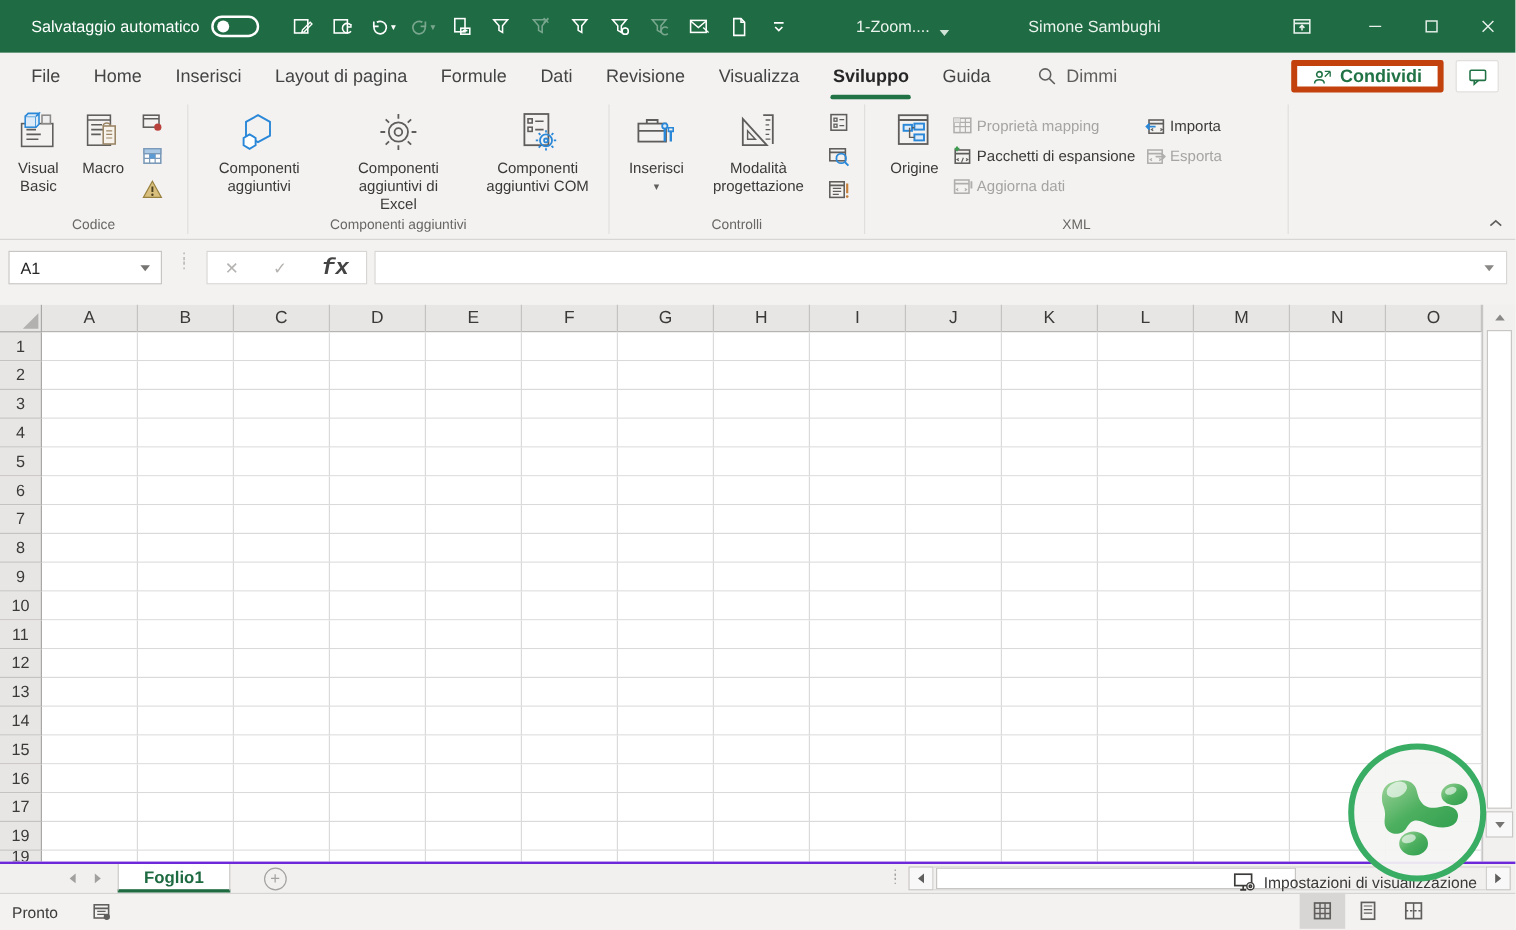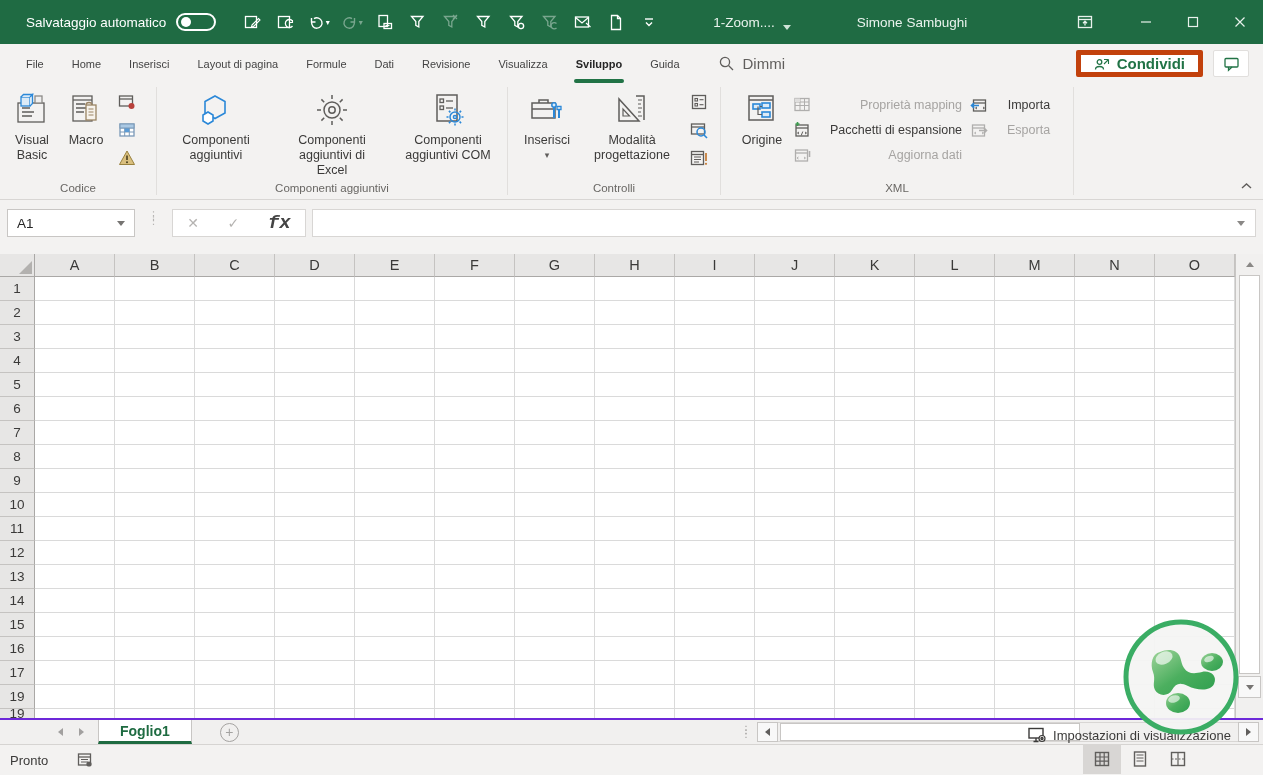--- a/index.html
+++ b/index.html
@@ -18,21 +18,21 @@
   .qat-btn .dd { font-size:8px; margin-left:1px; }
   .doc-title { margin-left:48px; font-size:13.5px; display:flex; align-items:flex-end; gap:8px; white-space:nowrap; color:#eaf3ee; }
   .user-name { margin-left:66px; font-size:13.5px; white-space:nowrap; color:#eaf3ee; }
   .win-controls { margin-left:auto; display:flex; height:44px; }
   .win-btn { width:47px; height:44px; display:flex; align-items:center; justify-content:center; color:#e8f1ec; font-size:14px; }
   .win-btn.spacer { width:14px; }
 
   
   .tabrow { height:39px; background:#f3f2f1; display:flex; align-items:center; }
   .tabs { display:flex; margin-left:12px; height:100%; align-items:stretch; }
-  .rtab { padding:0 14px; display:flex; align-items:center; font-size:11px; color:#444; position:relative; white-space:nowrap; }
+  .rtab { padding:0 14px; display:flex; align-items:center; font-size:15px; color:#444; position:relative; white-space:nowrap; }
   .rtab.active { font-weight:bold; color:#262626; }
   .rtab.active::after { content:""; position:absolute; left:12px; right:12px; bottom:0; height:4px; background:#217346; border-radius:2px; }
   .tellme { display:flex; align-items:center; gap:8px; margin-left:24px; color:#605e5c; font-size:15px; }
   .tabrow-right { margin-left:auto; display:flex; align-items:center; gap:10px; margin-right:14px; }
   .share-btn { display:flex; align-items:center; gap:7px; background:#fff; border:5px solid #c2410c; border-radius:2px; height:27px; padding:0 13px; color:#217346; font-size:15px; font-weight:600; }
   .comment-btn { width:36px; height:27px; background:#fff; border:1px solid #e1dfdd; border-radius:2px; display:flex; align-items:center; justify-content:center; color:#217346; }
 
   
   .ribbon { height:117px; background:#f3f2f1; border-bottom:1px solid #d8d6d4; display:flex; position:relative; }
   .rgroup { display:flex; flex-direction:column; height:100%; }
@@ -40,21 +40,21 @@
   .rgroup-label { text-align:center; font-size:11.5px; color:#696764; padding-bottom:5px; white-space:nowrap; }
   .rsep { width:1px; background:#e1dfdd; margin:4px 0; }
   .bigbtn { display:flex; flex-direction:column; align-items:center; padding:3px 5px; }
   .bigbtn .bicon { height:38px; display:flex; align-items:center; justify-content:center; }
   .bigbtn .blabel { margin-top:4px; font-size:12.5px; color:#3b3a39; text-align:center; line-height:1.2; }
   .bigbtn .ddown { font-size:9px; color:#605e5c; margin-top:2px; }
   .smallcol { display:flex; flex-direction:column; gap:4px; padding:2px 3px; }
   .smallbtn { width:24px; height:24px; display:flex; align-items:center; justify-content:center; }
   .xml-cols { display:flex; gap:8px; padding-top:4px; }
   .xml-col { display:flex; flex-direction:column; }
-  .textbtn { display:flex; align-items:center; gap:19px; height:25px; font-size:12.5px; color:#3b3a39; white-space:nowrap;justify-content:space-between; }
+  .textbtn { display:flex; align-items:center; gap:3px; height:25px; font-size:12.5px; color:#3b3a39; white-space:nowrap; }
   .textbtn.disabled { color:#a6a4a2; }
   .textbtn.disabled svg { opacity:0.45; }
   .ribbon-collapse { position:absolute; right:10px; bottom:6px; color:#605e5c; }
 
   
   .formula-band { height:54px; background:#f3f2f1; position:relative; }
   .name-box { position:absolute; left:7px; top:9px; width:128px; height:28px; background:#fff; border:1px solid #c8c6c4; display:flex; align-items:center; font-size:13.5px; color:#262626; padding-left:9px; }
   .name-box .tri { margin-left:auto; margin-right:9px; }
   .dots-sep { position:absolute; left:148px; top:13px; color:#b5b3b1; font-size:11px; letter-spacing:0; line-height:5px; text-align:center; width:8px; }
   .fbtns { position:absolute; left:172px; top:9px; width:134px; height:28px; background:#fff; border:1px solid #d8d6d4; display:flex; align-items:center; justify-content:space-around; }

